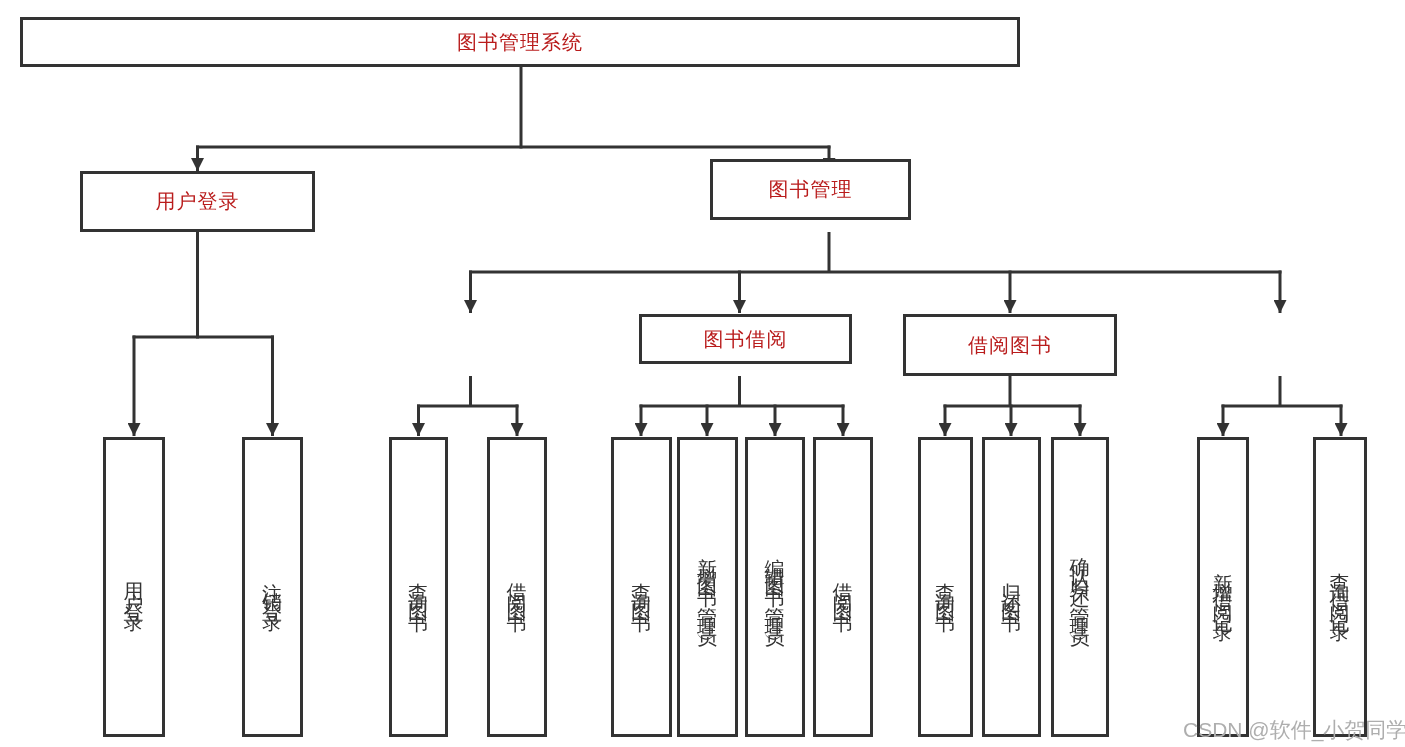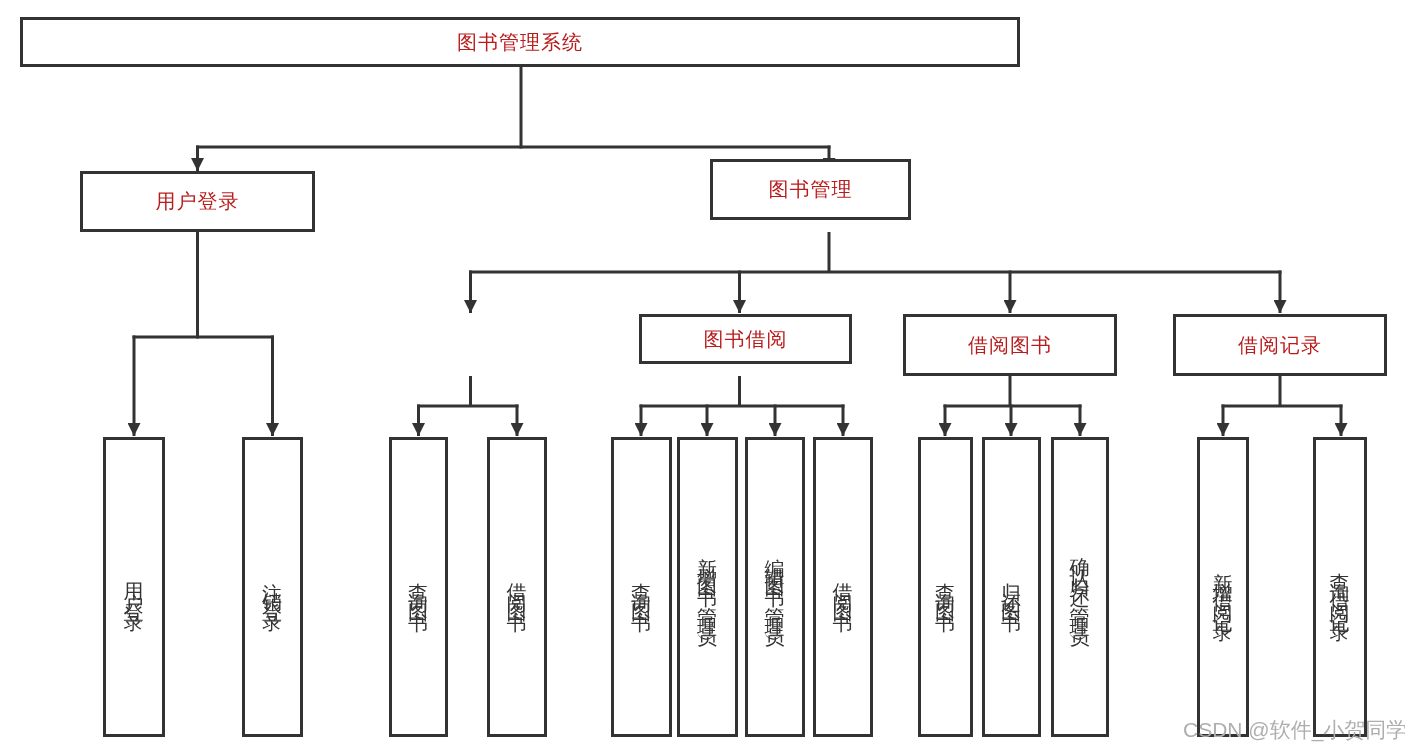--- a/index.html
+++ b/index.html
@@ -129,23 +129,20 @@
   <div class="box box-h" style="left:710px; top:159px; width:201px; height:61px;">
     <span>图书管理</span>
   </div>
 
   <div class="box box-h" style="left:639px; top:314px; width:213px; height:50px;">
     <span>图书借阅</span>
   </div>
   <div class="box box-h" style="left:903px; top:314px; width:214px; height:62px;">
     <span>借阅图书</span>
   </div>
-  <div class="box box-h" style="left:1173px; top:314px; width:214px; height:62px;">
-    <span>借阅记录</span>
-  </div>
 
   <div class="box box-v" style="left:103px; width:62px;">
     <span>用户登录</span>
   </div>
   <div class="box box-v" style="left:242px; width:61px;">
     <span>注销登录</span>
   </div>
 
   <div class="box box-v" style="left:389px; width:59px;">
     <span>查询图书</span>

